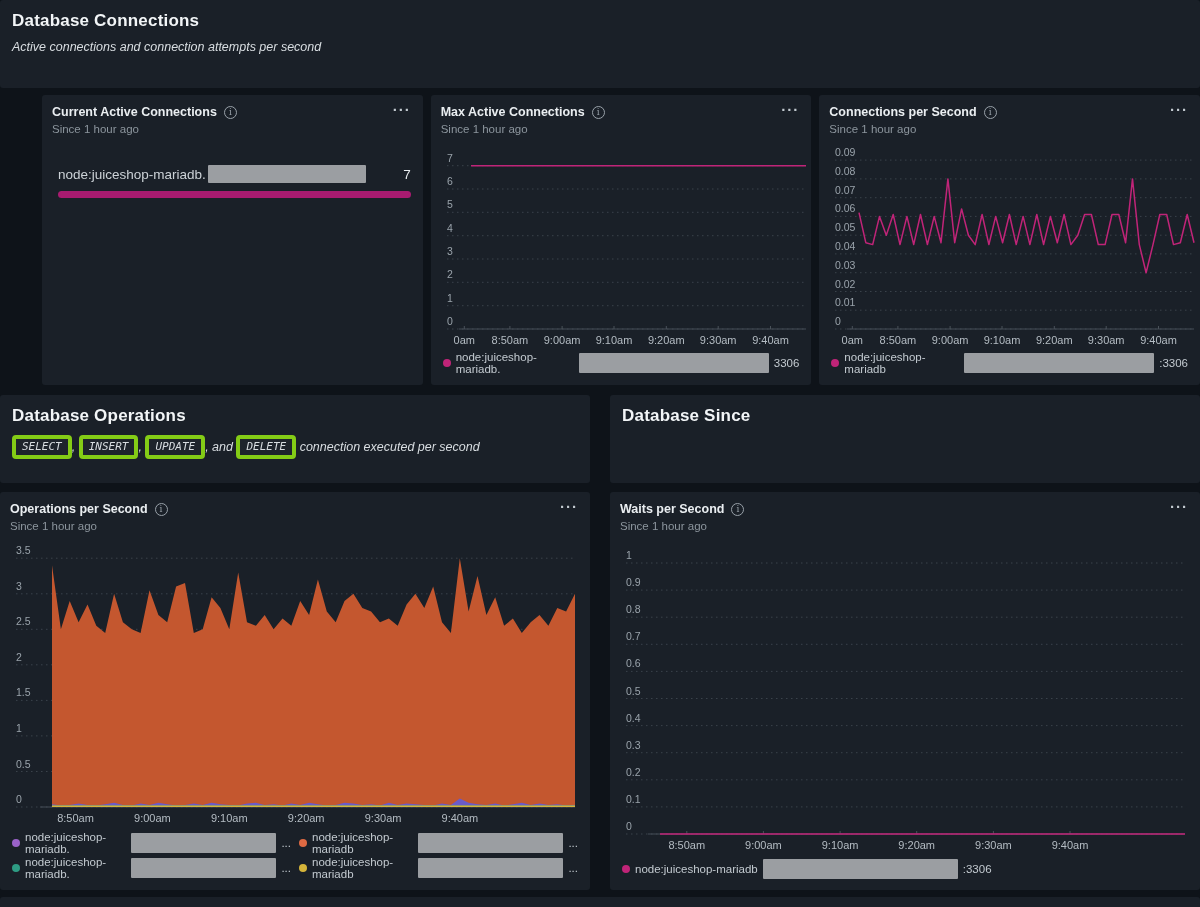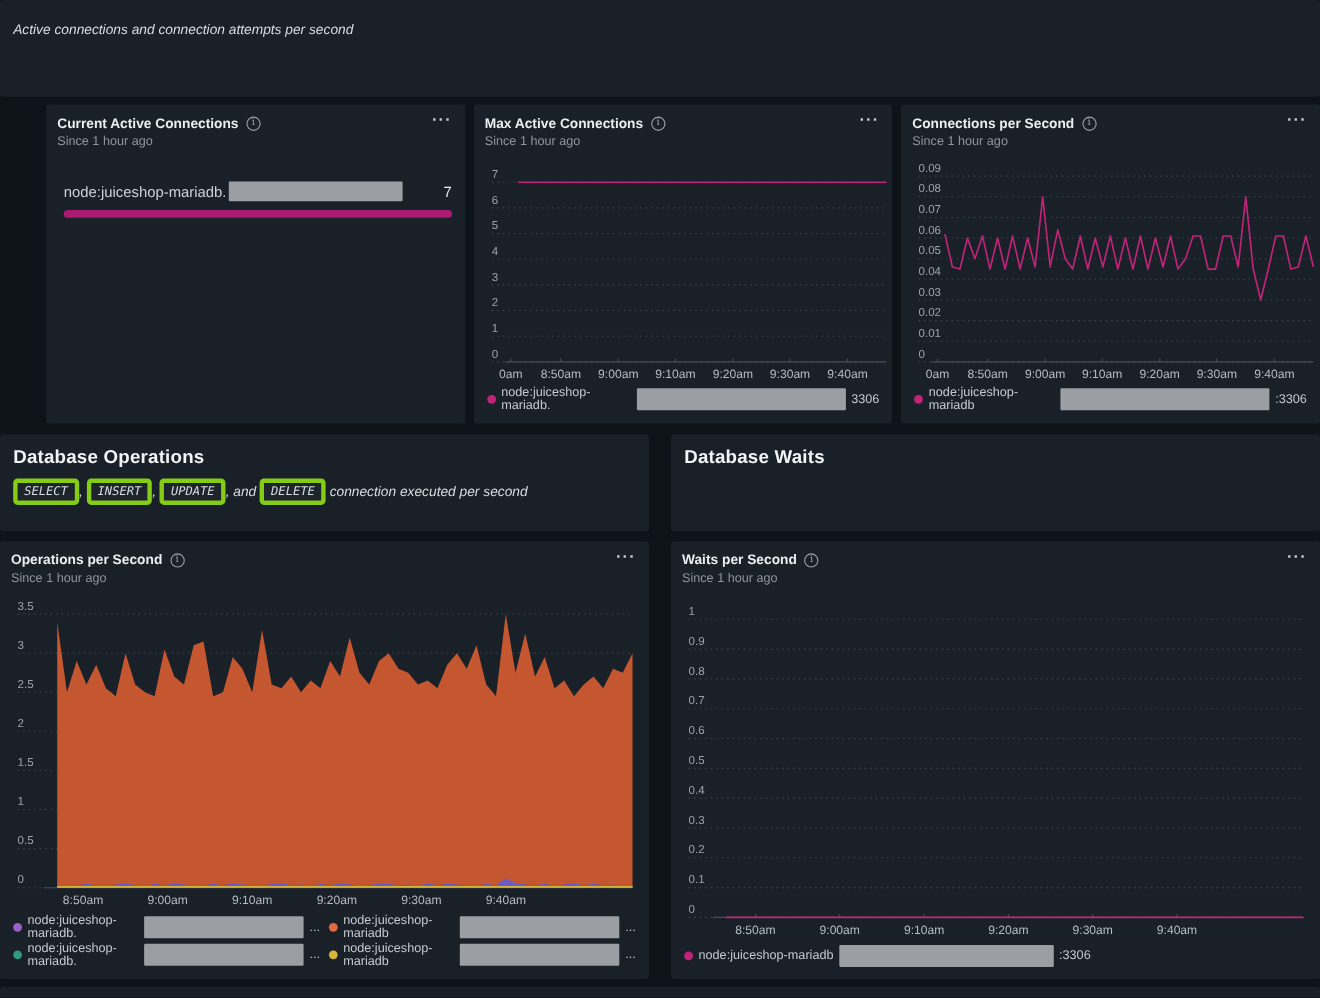--- a/index.html
+++ b/index.html
@@ -55,20 +55,21 @@
   .dim-bar { height:7px; border-radius:4px; margin:8px 2px 0 6px; }
 
   .bottom-strip { height:10px; margin-top:7px; border-radius:3px 3px 0 0; }
 </style>
 </head>
 <body>
 
 <div class="page">
 
   <div class="panel section-head" style="width:100%;">
+    <div class="section-title">Database Connections</div>
     <div class="section-sub">Active connections and connection attempts per second</div>
   </div>
 
   <div class="row cards-top">
 
     <div class="panel card">
       <div class="card-head">
         <span class="card-title">Current Active Connections</span>
         <span class="info-icon">i</span>
       </div>
@@ -201,21 +202,21 @@
           <span class="sep">, </span>
           <span class="badge">INSERT</span>
           <span class="sep">, </span>
           <span class="badge">UPDATE</span>
           <span class="sep">, and </span>
           <span class="badge">DELETE</span>
           <span class="sep"> connection executed per second</span>
       </div>
     </div>
     <div class="panel section-head" style="flex:1;">
-      <div class="section-title">Database Waits</div>
+      <div class="section-title">Database Since</div>
     </div>
   </div>
 
   <div class="row2 cards-bottom" style="margin-top:9px;">
 
     <div class="panel card">
       <div class="card-head">
         <span class="card-title">Operations per Second</span>
         <span class="info-icon">i</span>
       </div>

